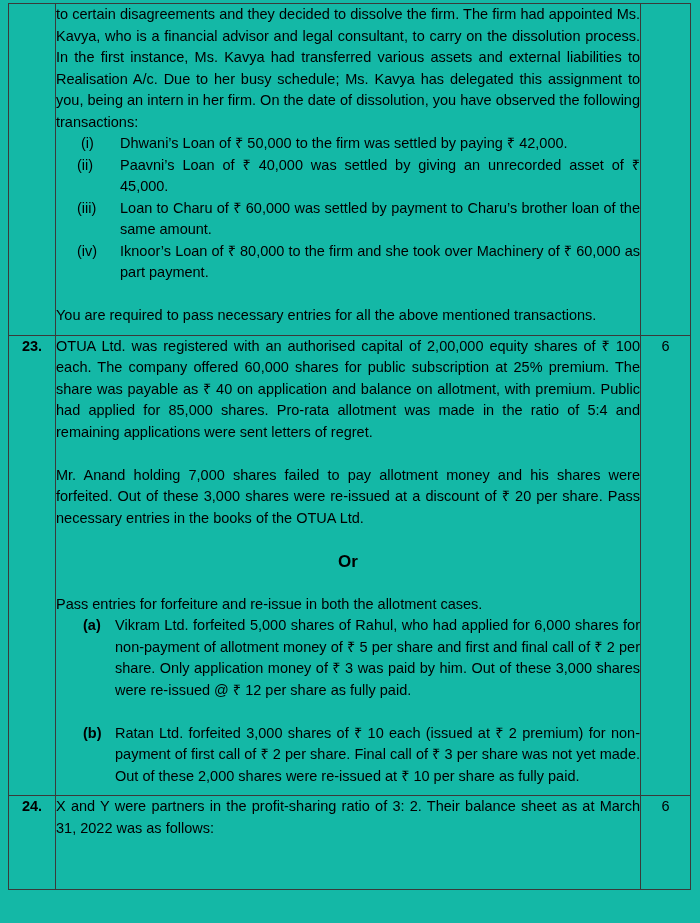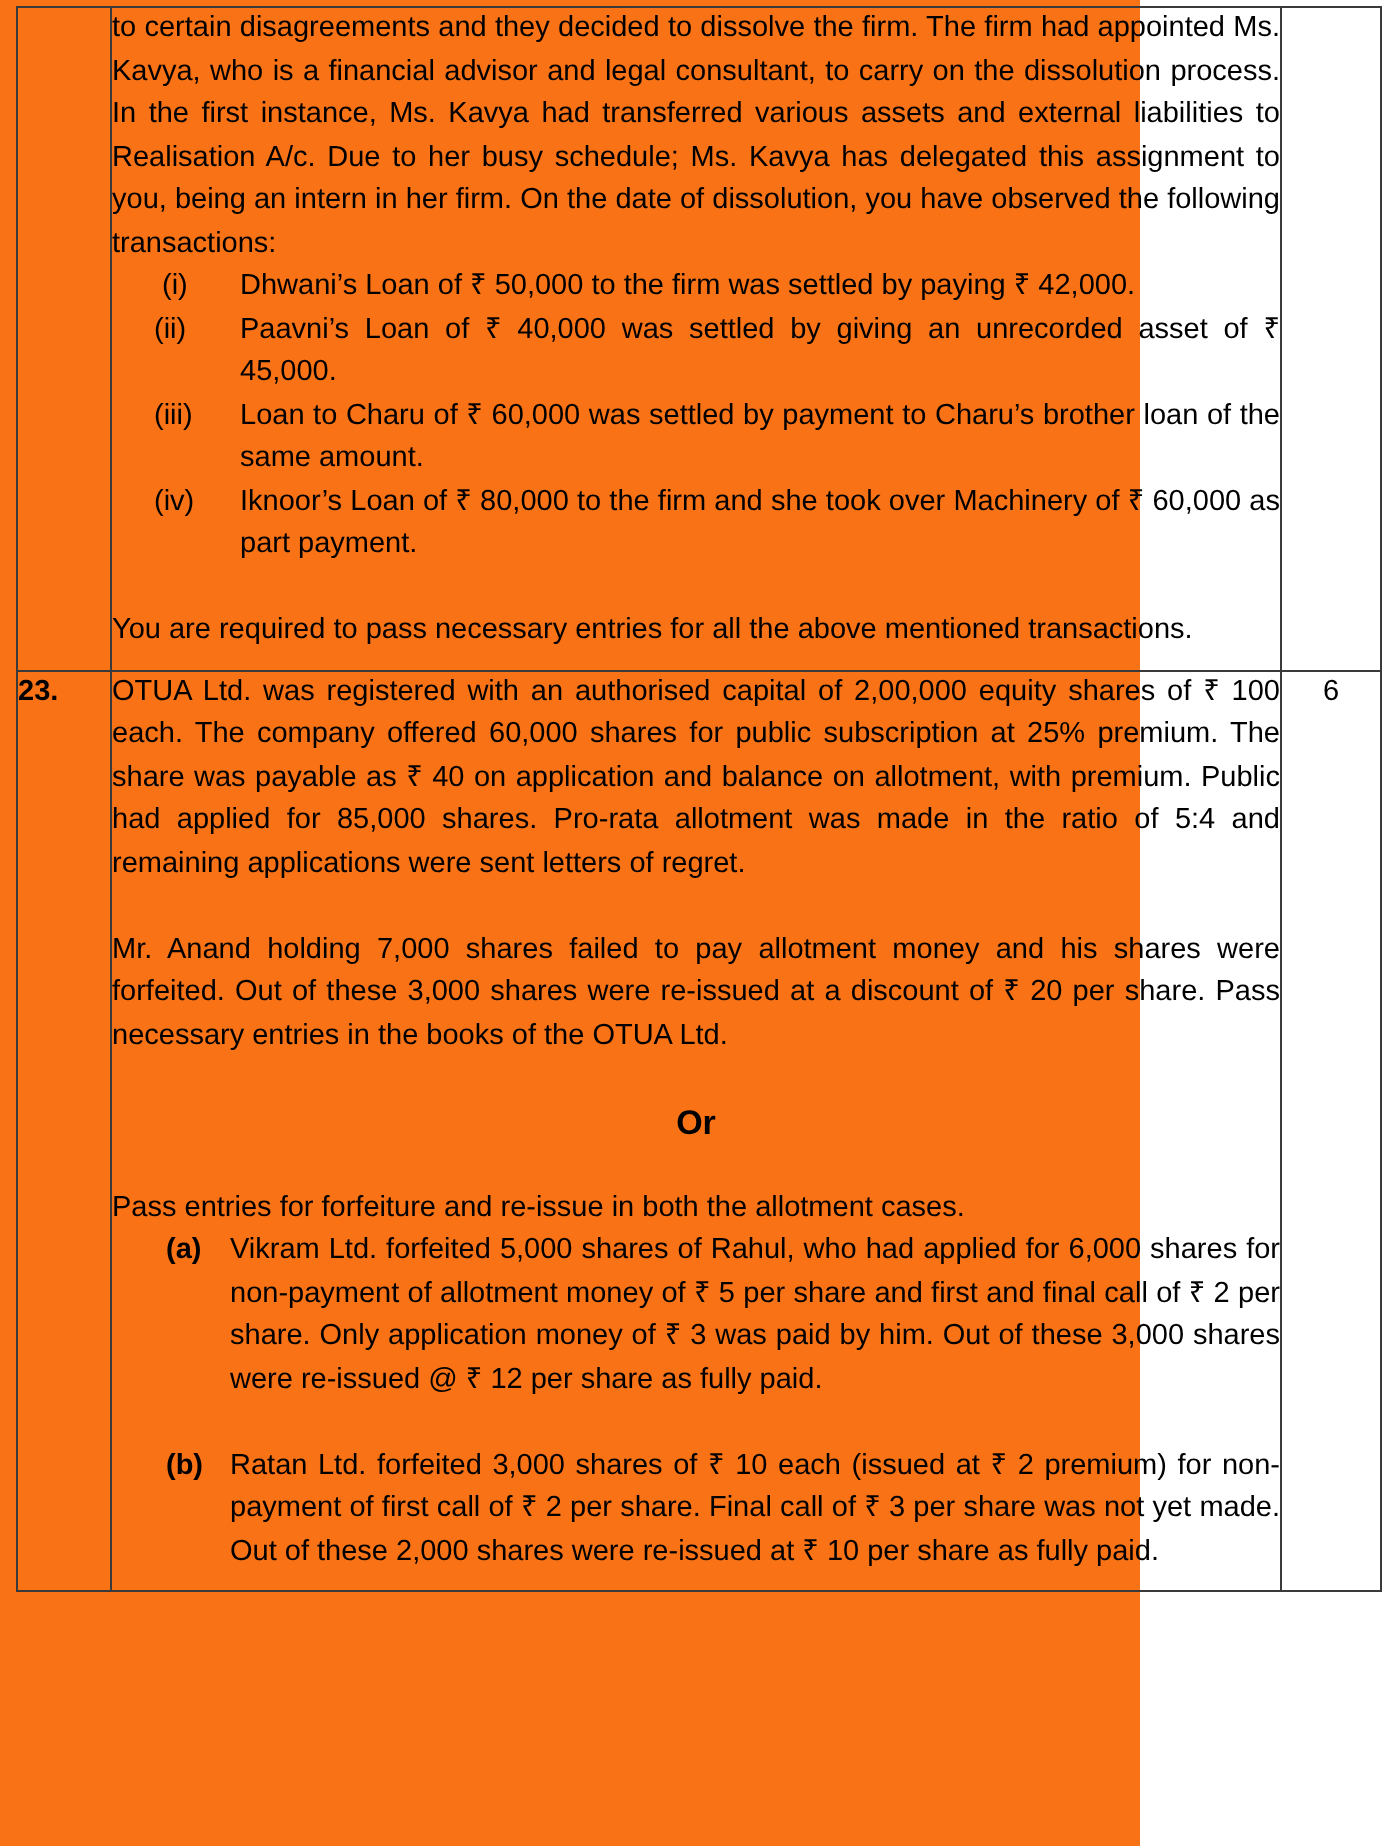--- a/index.html
+++ b/index.html
@@ -10,23 +10,23 @@
   body {
     width: 700px;
     height: 923px;
     font-family: "Liberation Sans", sans-serif;
     color: #000000;
     overflow: hidden;
   }
 
   .page {
     position: relative;
-    width: 570px;
+    width: 700px;
     height: 923px;
-    background: #f97316;
+    background: #14b8a6;
   }
 
   
   .qtable {
     position: absolute;
     left: 8px;
     top: 3px;
     width: 682px;
     border-collapse: collapse;
     table-layout: fixed;
@@ -46,20 +46,21 @@
     background: #3a3a3a;
   }
 
   col.c-num   { width: 47px; }
   col.c-body  { width: 585px; }
   col.c-mark  { width: 50px; }
 
   .cell-num {
     font-size: 14.5px;
     font-weight: bold;
+    text-align: center;
     padding: 6px 4px 4px 4px;
     line-height: 21.5px;
   }
   .cell-mark {
     font-size: 14.5px;
     text-align: center;
     padding: 6px 4px 4px 4px;
     line-height: 21.5px;
   }
   .cell-body {
@@ -208,17 +209,25 @@
               <span class="marker">(b)</span>
               <span>Ratan Ltd. forfeited 3,000 shares of ₹ 10 each (issued at ₹ 2 premium) for non-payment of first call of ₹ 2 per share. Final call of ₹ 3 per share was not yet made. Out of these 2,000 shares were re-issued at ₹ 10 per share as fully paid.</span>
             </li>
           </ul>
 
           <div class="spacer-xs"></div>
         </td>
         <td class="cell-mark">6</td>
       </tr>
 
+      <tr>
+        <td class="cell-num">24.</td>
+        <td class="cell-body">
+          <p class="para">X and Y were partners in the profit-sharing ratio of 3: 2. Their balance sheet as at March 31, 2022 was as follows:</p>
+          <div style="height:50px"></div>
+        </td>
+        <td class="cell-mark">6</td>
+      </tr>
 
     </tbody>
   </table>
 
 </div>
 
 </body></html>

